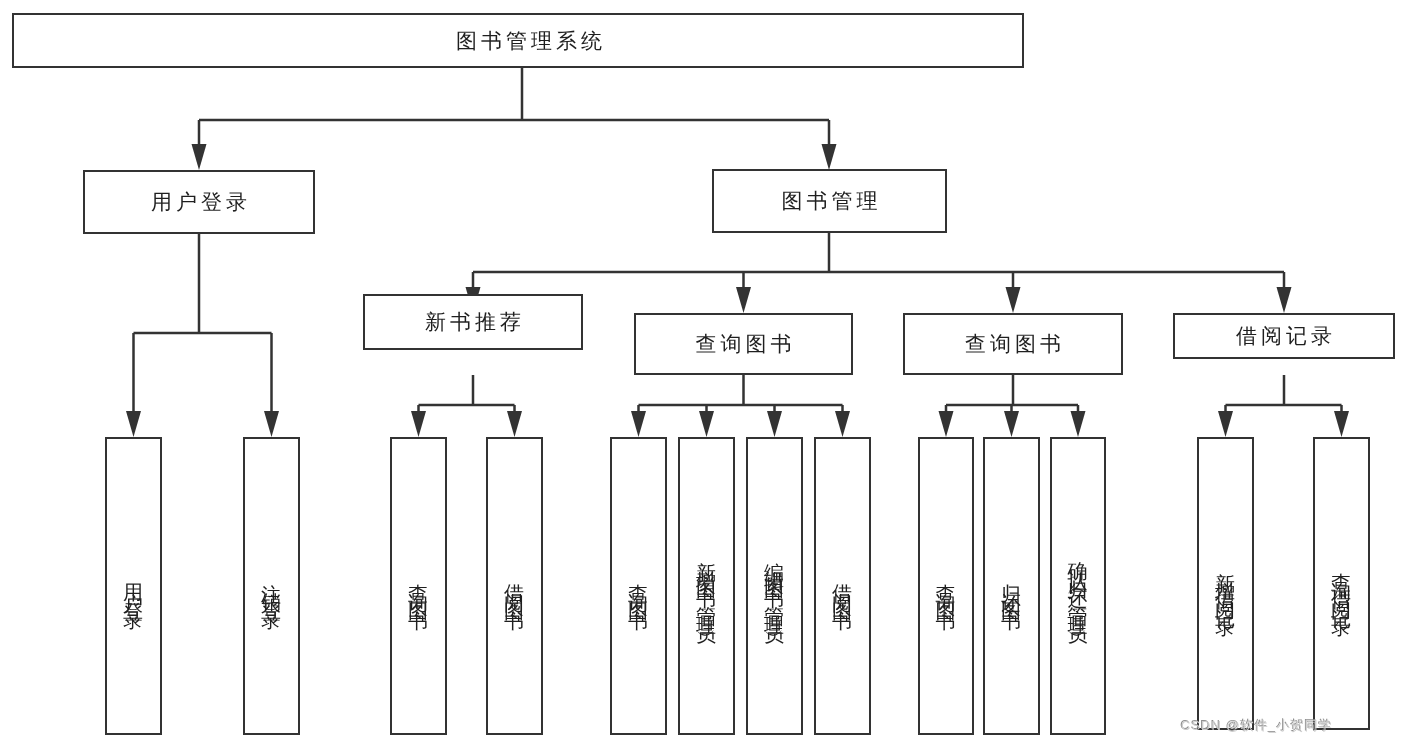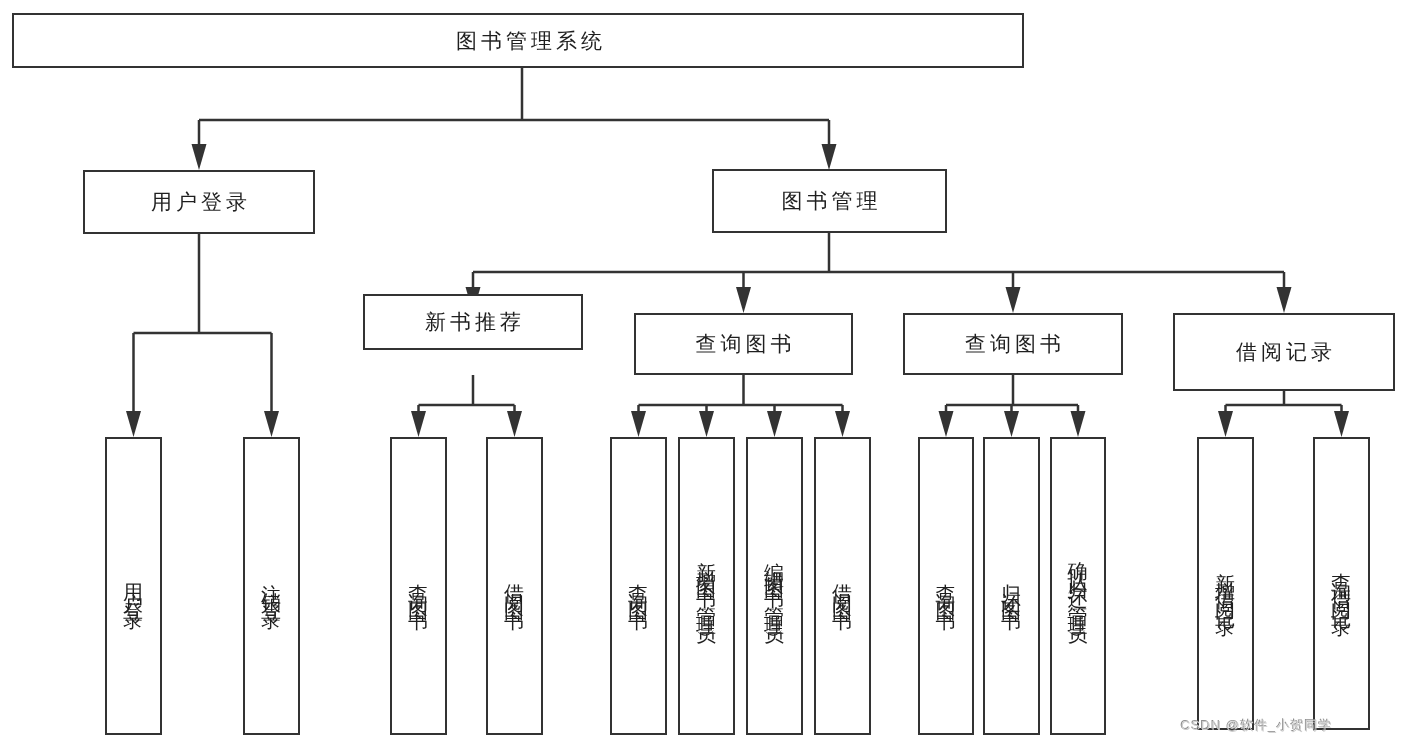--- a/index.html
+++ b/index.html
@@ -116,21 +116,21 @@
 
   <div class="node" style="left:363px; top:294px; width:220px; height:56px;">
     <span class="hlabel">新书推荐</span>
   </div>
   <div class="node" style="left:634px; top:313px; width:219px; height:62px;">
     <span class="hlabel">查询图书</span>
   </div>
   <div class="node" style="left:903px; top:313px; width:220px; height:62px;">
     <span class="hlabel">查询图书</span>
   </div>
-  <div class="node" style="left:1173px; top:313px; width:222px; height:78px;">
+  <div class="node" style="left:1173px; top:313px; width:222px; height:46px;">
     <span class="hlabel">借阅记录</span>
   </div>
 
   <div class="node leaf" style="left:105px; top:437px; width:57px; height:298px;">
     <span class="vlabel">用户登录</span>
   </div>
   <div class="node leaf" style="left:243px; top:437px; width:57px; height:298px;">
     <span class="vlabel">注销登录</span>
   </div>
 

